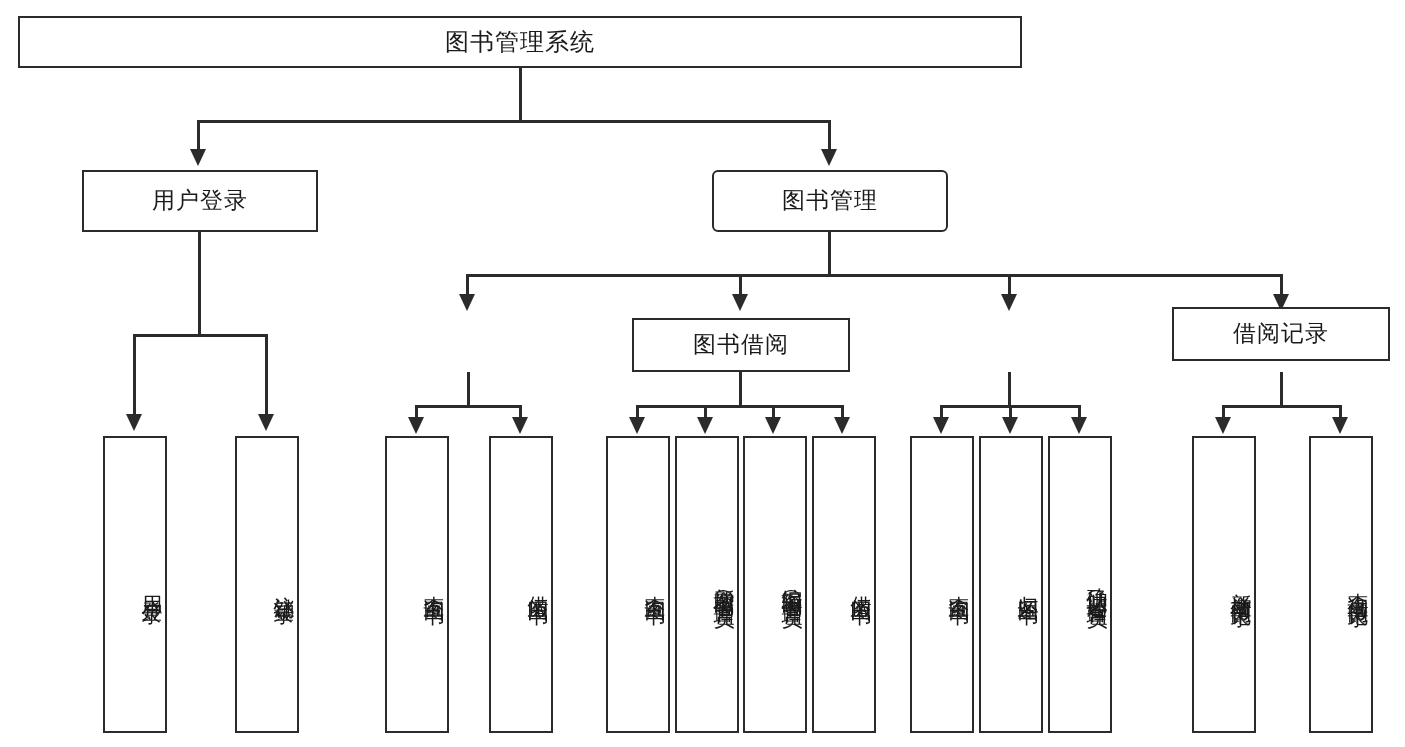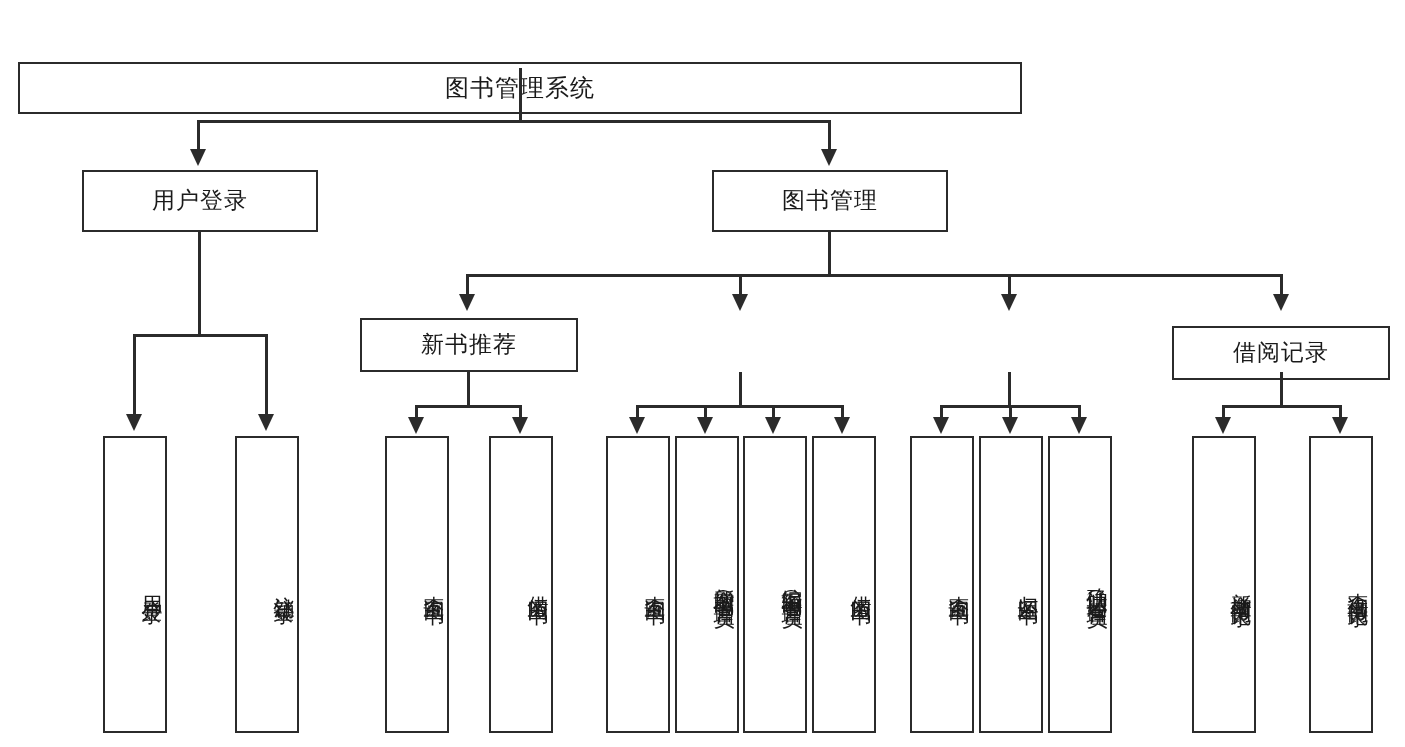--- a/index.html
+++ b/index.html
@@ -29,21 +29,20 @@
     color: #1a1a1a;
     text-align: center;
   }
   .node.h {
     font-size: 23px;
     letter-spacing: 1px;
     line-height: 1.2;
   }
   .node.root {
     font-size: 24px;
-    margin-top: 46px;
   }
   .node.v {
     writing-mode: vertical-rl;
     text-orientation: upright;
     font-size: 21px;
     letter-spacing: 3px;
     line-height: 1.25;
     padding: 6px 0;
     justify-content: flex-start;
     align-items: center;
@@ -98,21 +97,21 @@
 
   <div class="edge vline" style="left:197px; top:120px; width:3px; height:31px;"></div>
   <div class="arrow" style="left:190px; top:149px;"></div>
 
   <div class="edge vline" style="left:828px; top:120px; width:3px; height:31px;"></div>
   <div class="arrow" style="left:821px; top:149px;"></div>
 
   <div class="node h" style="left:82px; top:170px; width:236px; height:62px;">
     <span>用户登录</span>
   </div>
-  <div class="node h" style="left:712px; top:170px; width:236px; height:62px;">
+  <div class="node h" style="left:712px; top:170px; width:236px; height:62px;border-radius:6px;">
     <span>图书管理</span>
   </div>
 
   <div class="edge vline" style="left:198px; top:232px; width:3px; height:104px;"></div>
   <div class="edge hline" style="left:133px; top:334px; width:135px; height:3px;"></div>
   <div class="edge vline" style="left:133px; top:334px; width:3px; height:82px;"></div>
   <div class="arrow" style="left:126px; top:414px;"></div>
   <div class="edge vline" style="left:265px; top:334px; width:3px; height:82px;"></div>
   <div class="arrow" style="left:258px; top:414px;"></div>
 
@@ -132,24 +131,24 @@
 
   <div class="edge vline" style="left:466px; top:274px; width:3px; height:22px;"></div>
   <div class="arrow" style="left:459px; top:294px;"></div>
   <div class="edge vline" style="left:739px; top:274px; width:3px; height:22px;"></div>
   <div class="arrow" style="left:732px; top:294px;"></div>
   <div class="edge vline" style="left:1008px; top:274px; width:3px; height:22px;"></div>
   <div class="arrow" style="left:1001px; top:294px;"></div>
   <div class="edge vline" style="left:1280px; top:274px; width:3px; height:22px;"></div>
   <div class="arrow" style="left:1273px; top:294px;"></div>
 
-  <div class="node h" style="left:360px; top:318px; width:218px; height:54px;">
-    <span>新书推荐</span>
-  </div>
-  <div class="node h" style="left:1172px; top:326px; width:218px; height:54px;">
+  <div class="node h" style="left:632px; top:318px; width:218px; height:54px;">
+    <span>图书借阅</span>
+  </div>
+  <div class="node h" style="left:1172px; top:307px; width:218px; height:54px;">
     <span>借阅记录</span>
   </div>
 
   <div class="edge vline" style="left:467px; top:372px; width:3px; height:35px;"></div>
   <div class="edge hline" style="left:415px; top:405px; width:107px; height:3px;"></div>
   <div class="edge vline" style="left:415px; top:405px; width:3px; height:14px;"></div>
   <div class="arrow" style="left:408px; top:417px;"></div>
   <div class="edge vline" style="left:519px; top:405px; width:3px; height:14px;"></div>
   <div class="arrow" style="left:512px; top:417px;"></div>
 

